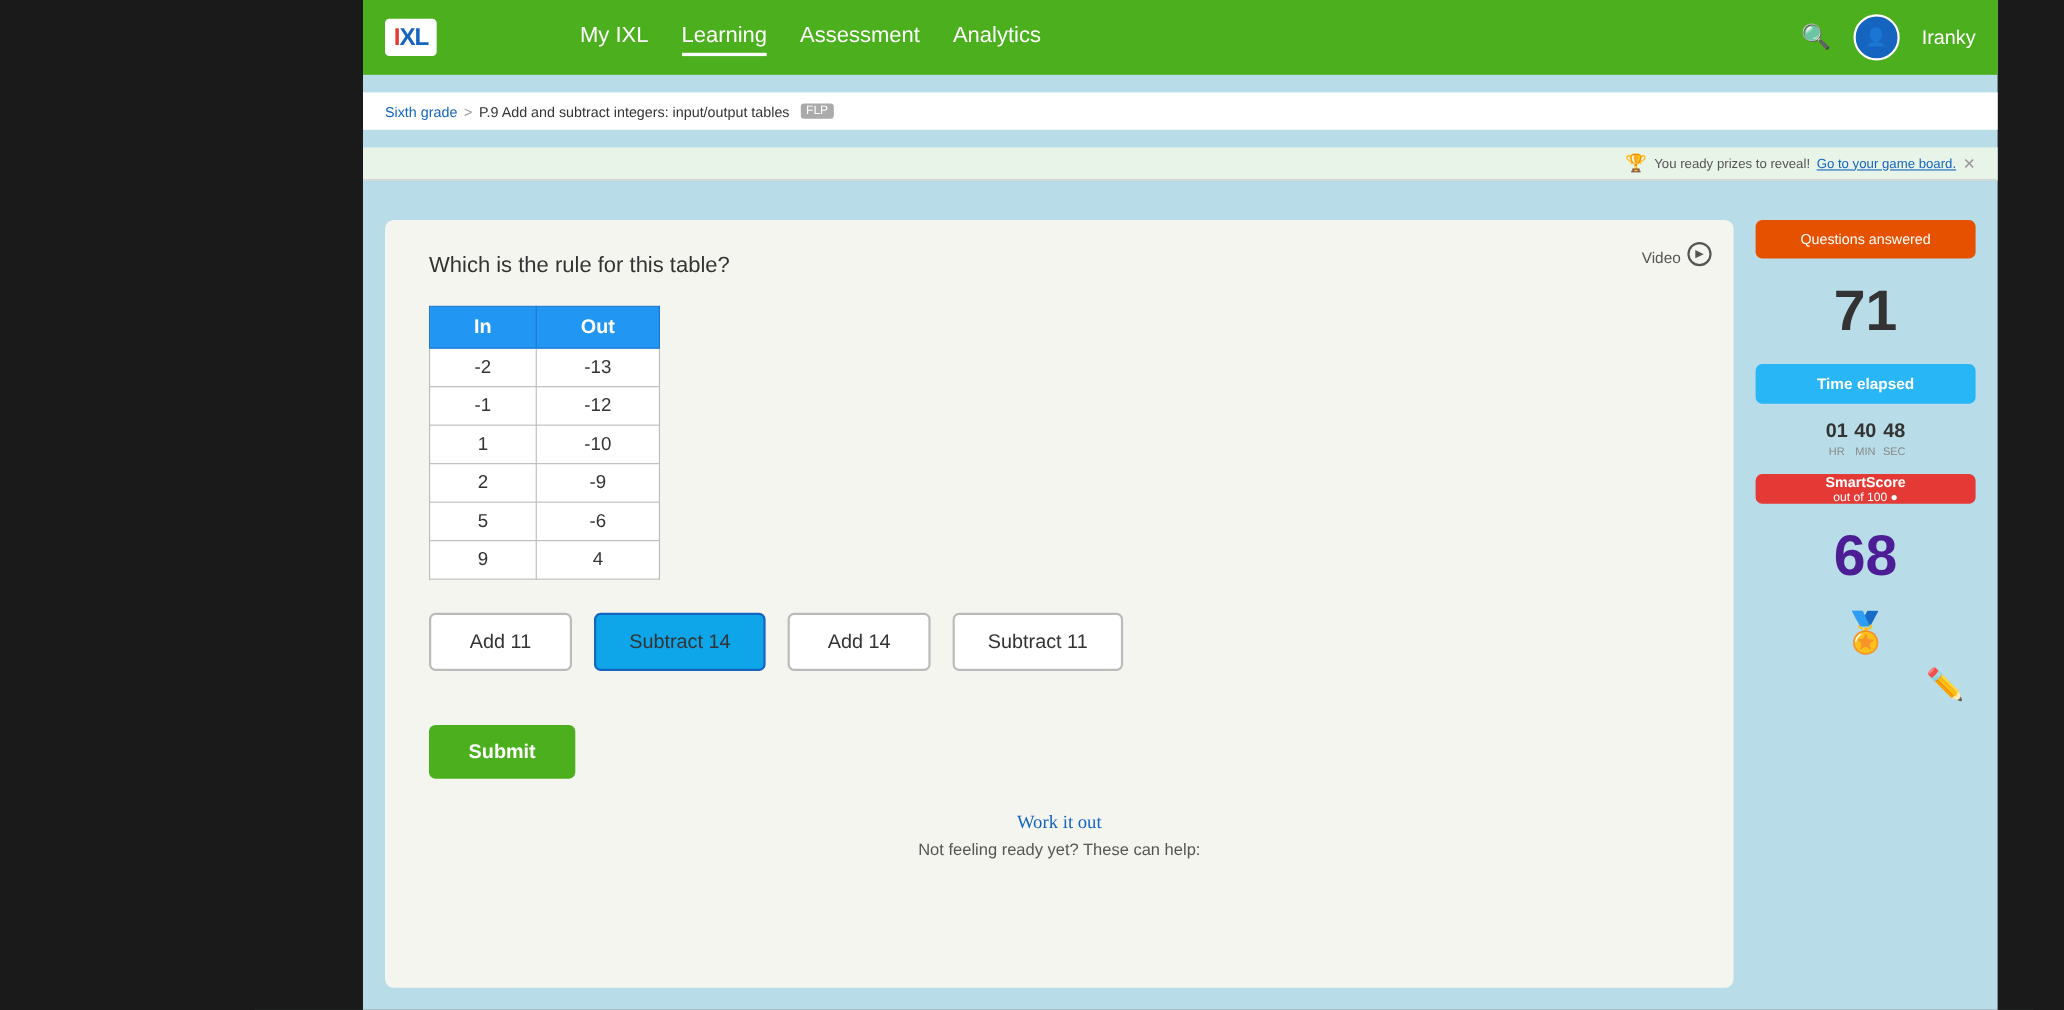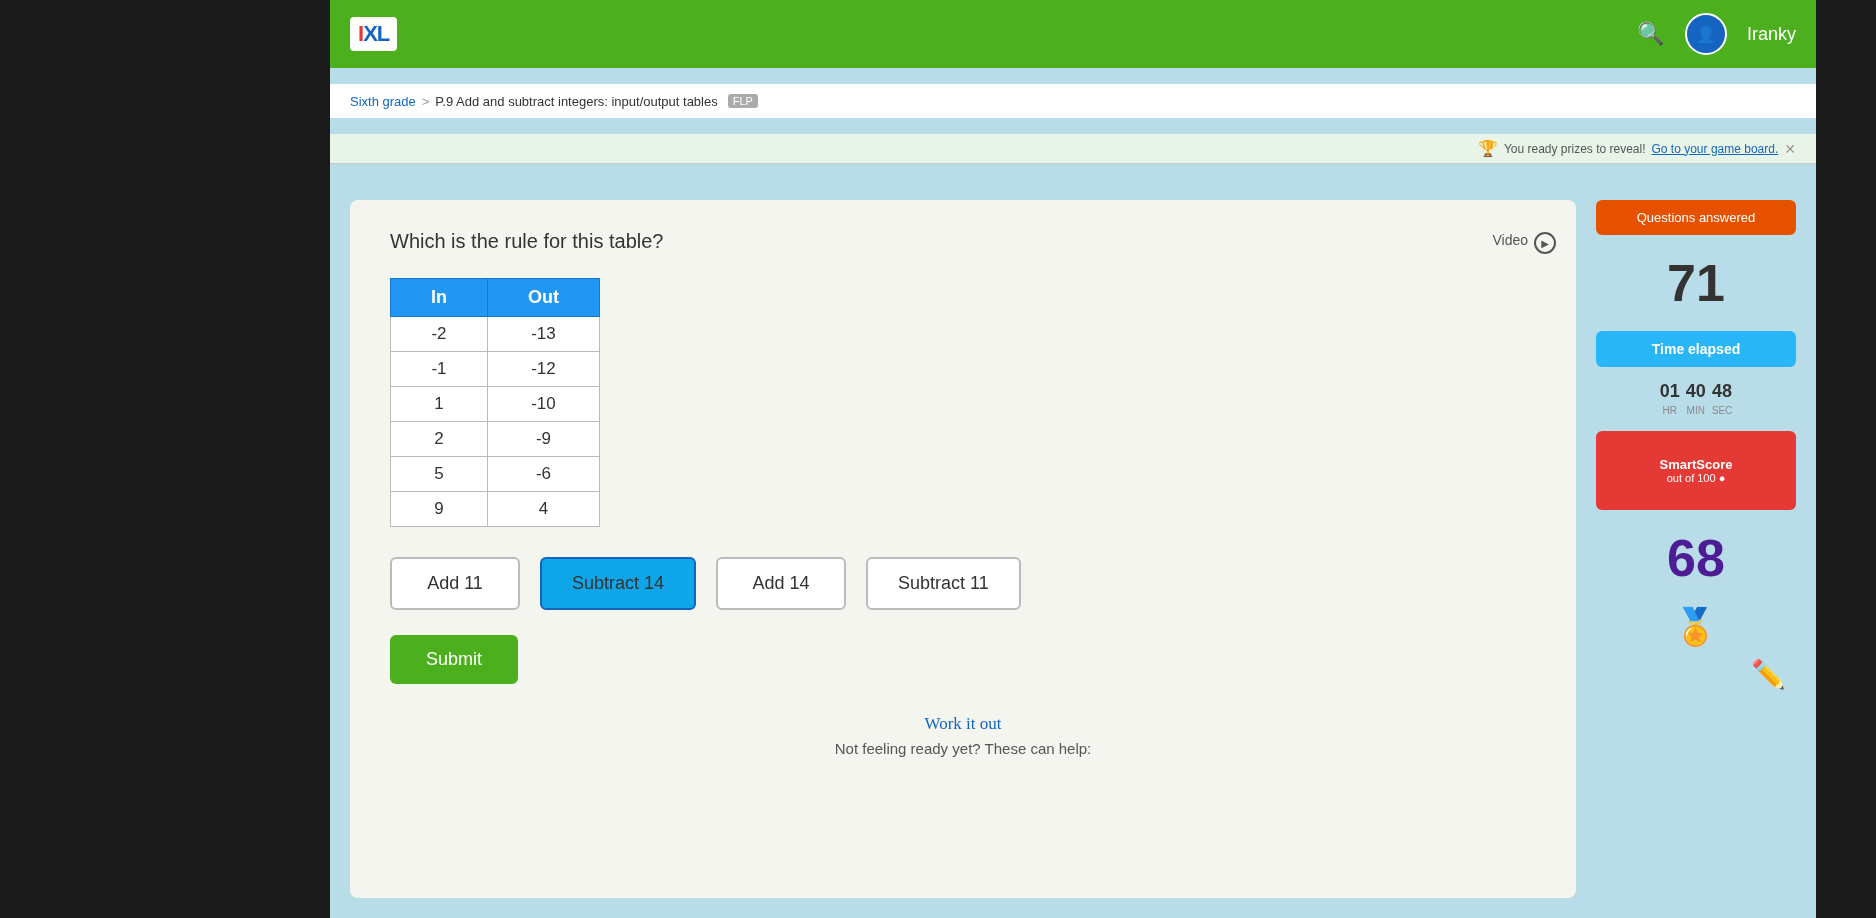--- a/index.html
+++ b/index.html
@@ -161,25 +161,25 @@
     .question-panel {
       background: #f5f5f0;
       border-radius: 8px;
       flex: 1;
       padding: 30px 40px;
       position: relative;
     }
 
     .video-link {
       position: absolute;
-      top: 32px; right: 20px;
+      top: 20px; right: 20px;
       font-size: 14px;
       color: #555;
       display: flex;
-      align-items: flex-start;
+      align-items: flex-end;
       gap: 6px;
       cursor: pointer;
     }
     .play-circle {
       width: 22px; height: 22px;
       border-radius: 50%;
       border: 2px solid #555;
       display: flex; align-items: center; justify-content: center;
       font-size: 10px;
     }
@@ -237,22 +237,23 @@
       text-align: center;
     }
 
     .submit-btn {
       background: #4caf1e;
       color: white;
       border: none;
       border-radius: 6px;
       padding: 14px 36px;
       font-size: 18px;
-      font-weight: normal;
-      cursor: pointer;
+      font-weight: bold;
+      cursor: pointer;
+      margin-top: 24px;
     }
 
     
     .work-section {
       margin-top: 30px;
       text-align: center;
     }
     .work-link {
       color: #1565c0;
       font-size: 17px;
@@ -315,21 +316,21 @@
       padding: 4px 0;
     }
     .time-unit { text-align: center; }
     .time-val { font-size: 18px; font-weight: bold; color: #333; display: block; }
     .time-label { font-size: 10px; color: #888; }
 
     .smart-score-btn {
       background: #e53935;
       color: white;
       border-radius: 6px;
-      padding: 26px 14px;
+      padding: 0 14px;
       text-align: center;
       font-size: 13px;
       font-weight: bold;
       cursor: pointer;
     }
     .smart-score-btn .label-top { font-weight: normal; font-size: 11px; }
 
     .smart-score-number {
       text-align: center;
       font-size: 52px;
@@ -356,20 +357,26 @@
 <body>
 
 <div class="dark-left"></div>
 <div class="dark-right"></div>
 
 <div class="main-container">
 
   <div class="navbar">
     <div class="logo-box">
       <span class="logo-text"><span class="logo-i">I</span>XL</span>
+    </div>
+    <div class="nav-links">
+      <span class="nav-link">My IXL</span>
+      <span class="nav-link active">Learning</span>
+      <span class="nav-link">Assessment</span>
+      <span class="nav-link">Analytics</span>
     </div>
     <div class="nav-right">
       <span class="search-icon-nav">🔍</span>
       <div class="user-avatar">👤</div>
       <span class="username">Iranky</span>
     </div>
   </div>
 
   <div class="breadcrumb-bar">
     <span class="breadcrumb-link">Sixth grade</span>

